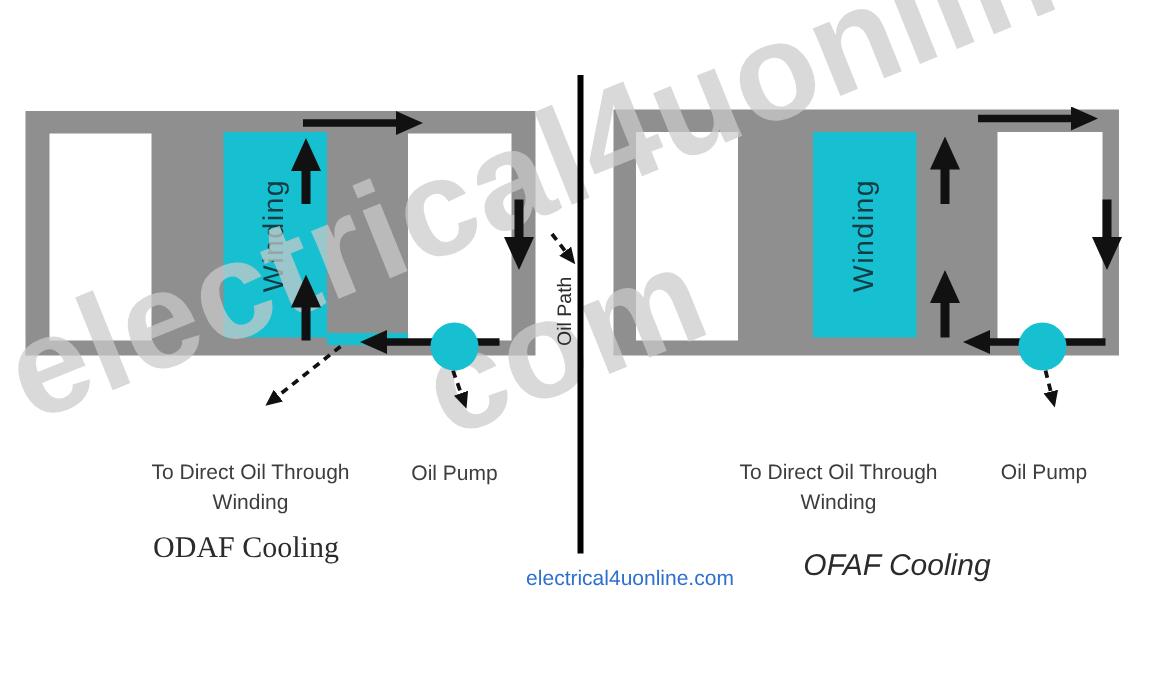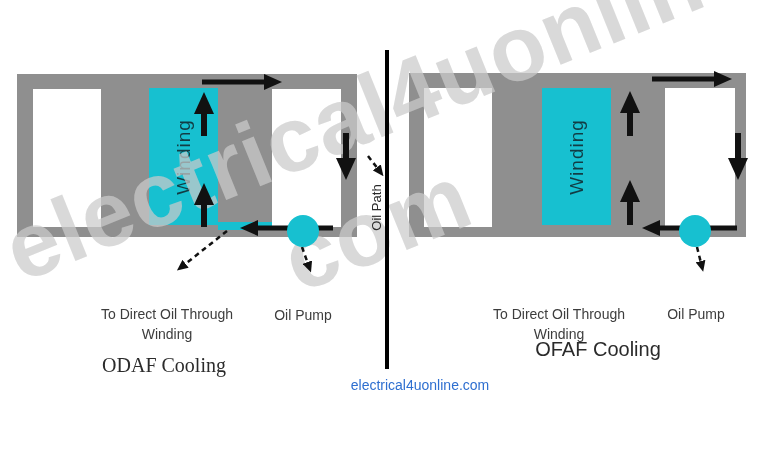--- a/index.html
+++ b/index.html
@@ -122,17 +122,17 @@
     <div class="l2">Winding</div>
   </div>
   <div class="abs lbl" style="left:263px;top:281px;width:80px;">Oil Pump</div>
   <div class="abs title" style="left:74px;top:354px;width:180px;font-family:Liberation Serif, serif;">ODAF Cooling</div>
 
   <div class="abs lbl" style="left:469px;top:280px;width:180px;">
     <div>To Direct Oil Through</div>
     <div class="l2">Winding</div>
   </div>
   <div class="abs lbl" style="left:656px;top:280px;width:80px;">Oil Pump</div>
-  <div class="abs title" style="left:508px;top:338px;width:180px;">OFAF Cooling</div>
+  <div class="abs title" style="left:508px;top:366px;width:180px;font-style:italic;">OFAF Cooling</div>
 
   <div class="abs footer-link" style="left:335px;top:377px;">electrical4uonline.com</div>
 
 </div>
 
 </body></html>

